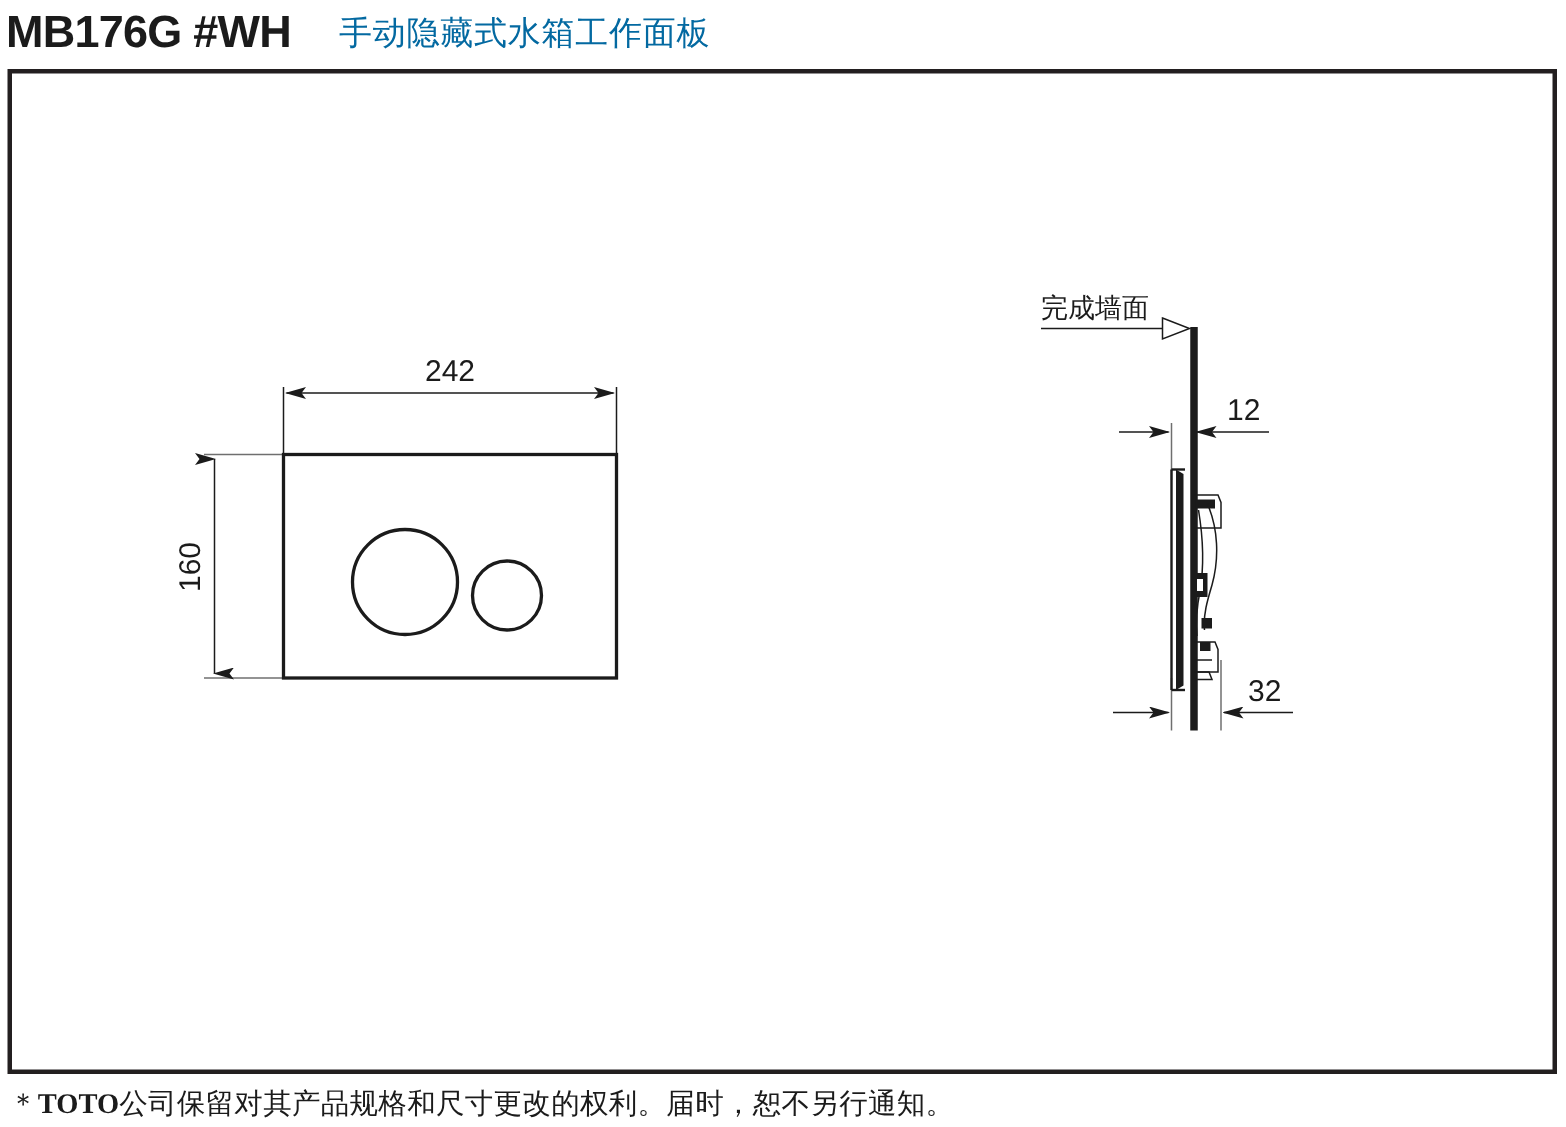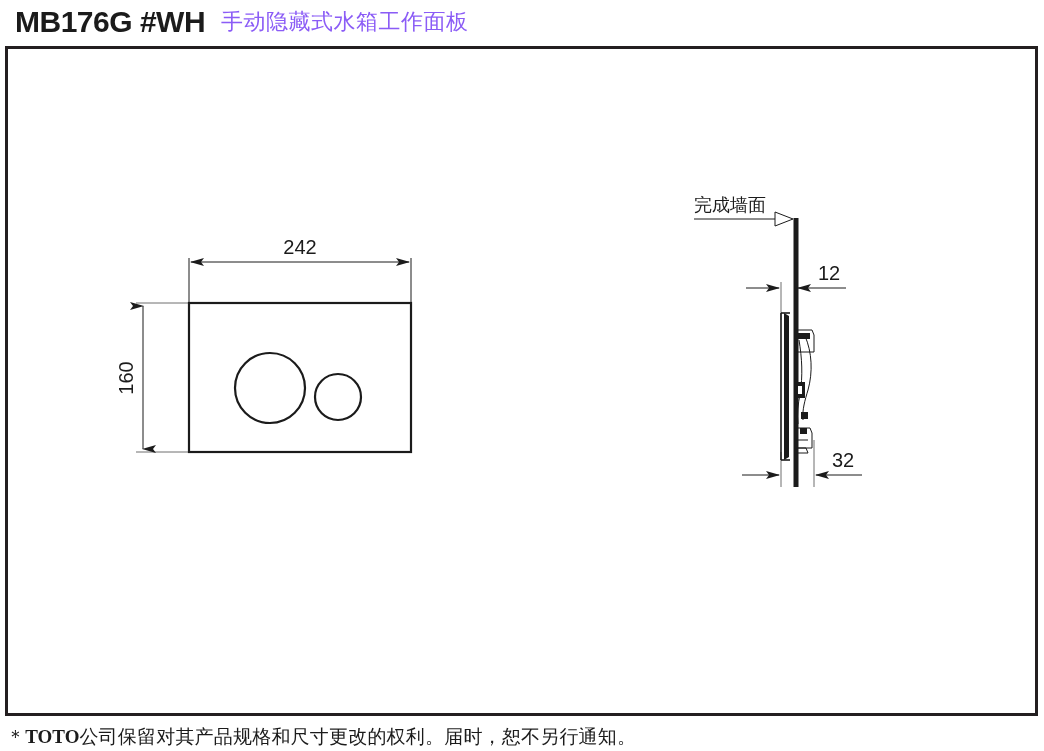--- a/index.html
+++ b/index.html
@@ -18,38 +18,38 @@
 
   
   .header {
     position: absolute;
     left: 0;
     top: 0;
     width: 1044px;
     height: 44px;
     display: flex;
     align-items: center;
-    padding-left: 15px;
+    padding-left: 4px;
     box-sizing: border-box;
     white-space: nowrap;
   }
   .model-code {
     font-size: 30px;
     font-weight: bold;
     letter-spacing: -0.5px;
     line-height: 1;
     color: #1b1b1b;
   }
   .model-desc {
     font-size: 22px;
     font-weight: normal;
-    margin-left: 16px;
+    margin-left: 32px;
     line-height: 1;
     letter-spacing: 0.5px;
-    color: #8b5cf6;
+    color: #0369a1;
   }
 
   
   .drawing-frame {
     position: absolute;
     left: 5px;
     top: 46px;
     width: 1033px;
     height: 670px;
     border: 3px solid #231f20;

